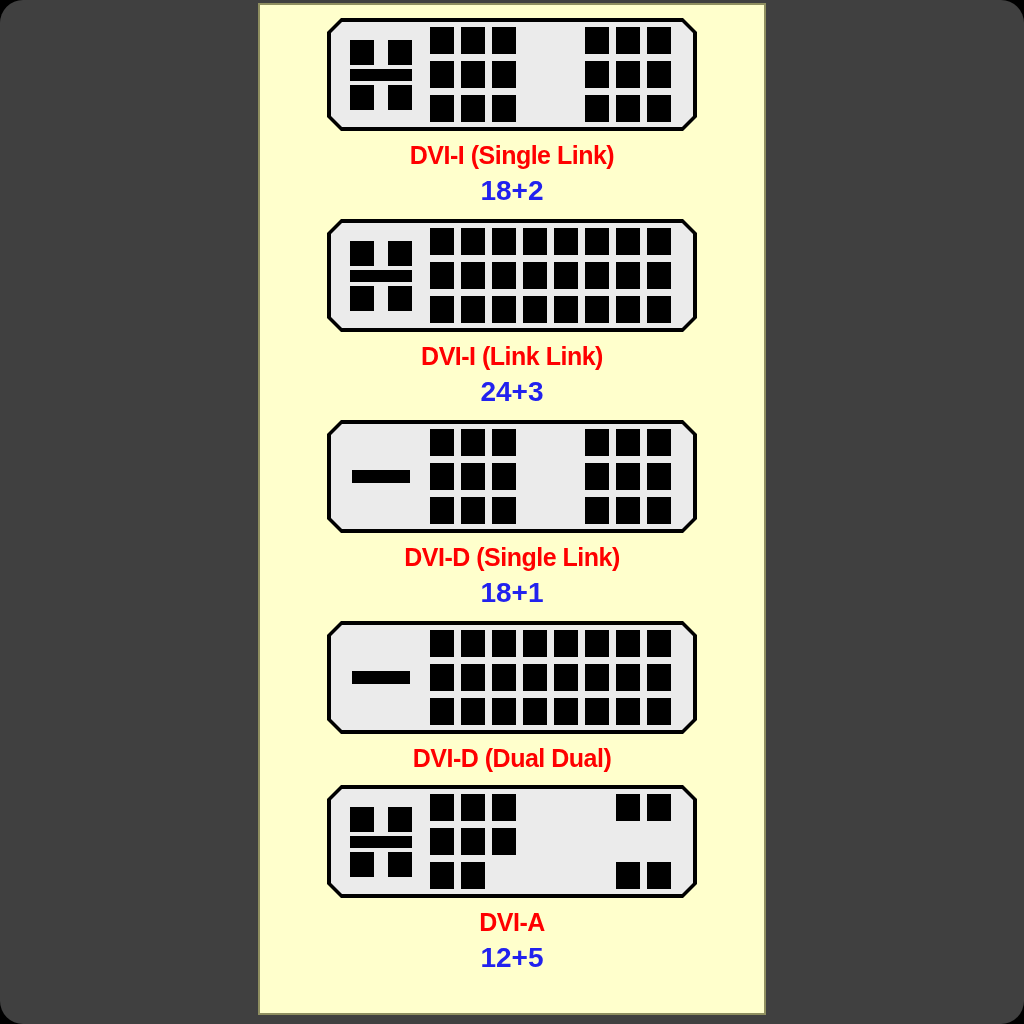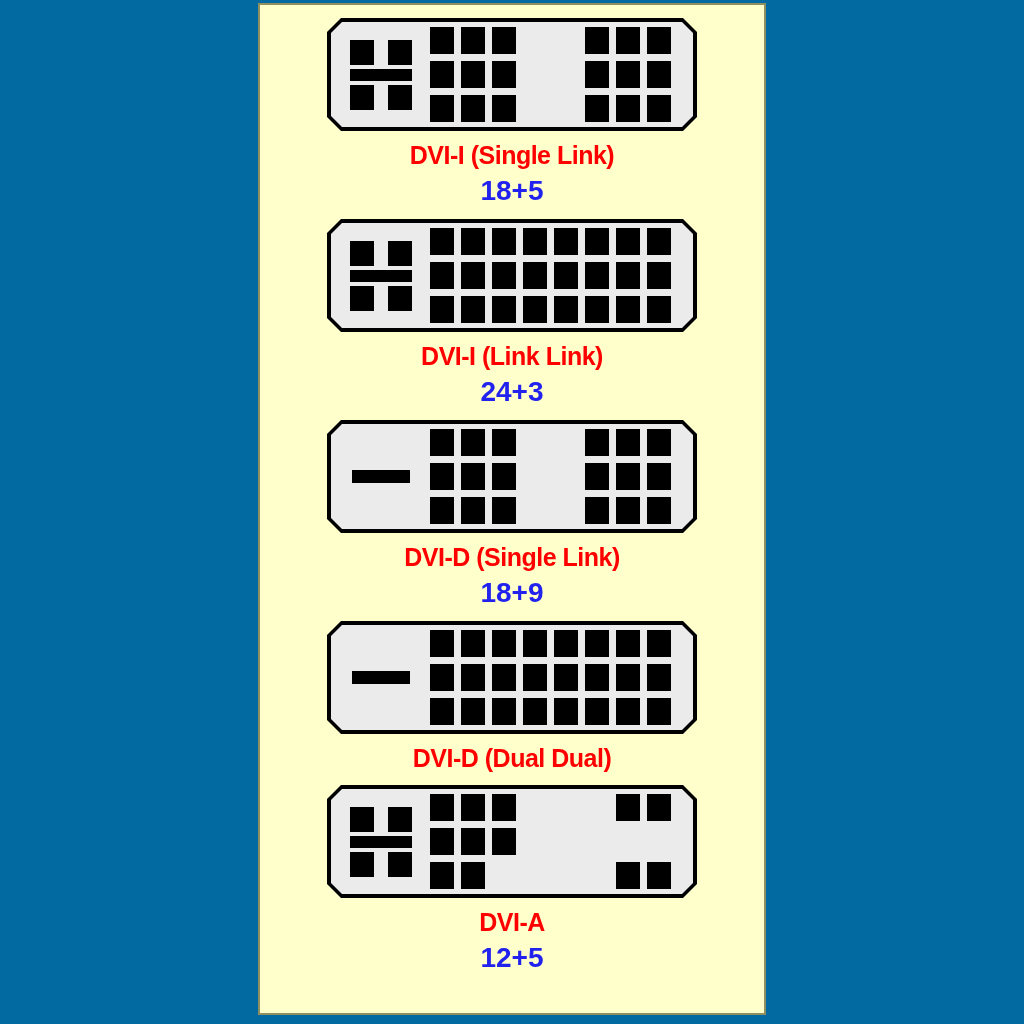--- a/index.html
+++ b/index.html
@@ -8,21 +8,22 @@
     background: #000000;
     width: 1024px;
     height: 1024px;
     overflow: hidden;
     font-family: "Liberation Sans", sans-serif;
   }
   .stage {
     position: relative;
     width: 1024px;
     height: 1024px;
-    background: #0369a1;
+    background: #404040;
+    border-radius: 23px;
   }
   .panel {
     position: absolute;
     left: 258px;
     top: 3px;
     width: 508px;
     height: 1012px;
     background: var(--panel-bg, #FFFFCC);
     border: 2px solid var(--panel-edge, #8f8f60);
     box-sizing: border-box;
@@ -155,21 +156,21 @@
               <div class="pin empty"></div>
               <div class="pin empty"></div>
               <div class="pin"></div>
               <div class="pin"></div>
               <div class="pin"></div>
             </div>
         </div>
       </div>
       <figcaption>
         <div class="conn-label">DVI-I (Single Link)</div>
-        <div class="conn-count">18+5</div>
+        <div class="conn-count">18+2</div>
       </figcaption>
     </figure>
 
     <figure class="figure">
       <div class="connector">
         <div class="conn-inner">
           <div class="analog">
               <div class="acx">
                 <div class="apin"></div>
                 <div class="apin"></div>
@@ -241,21 +242,21 @@
               <div class="pin empty"></div>
               <div class="pin empty"></div>
               <div class="pin"></div>
               <div class="pin"></div>
               <div class="pin"></div>
             </div>
         </div>
       </div>
       <figcaption>
         <div class="conn-label">DVI-D (Single Link)</div>
-        <div class="conn-count">18+9</div>
+        <div class="conn-count">18+1</div>
       </figcaption>
     </figure>
 
     <figure class="figure">
       <div class="connector">
         <div class="conn-inner">
           <div class="analog">
               <div class="ablade-solo"></div>
             </div>
           <div class="grid">

